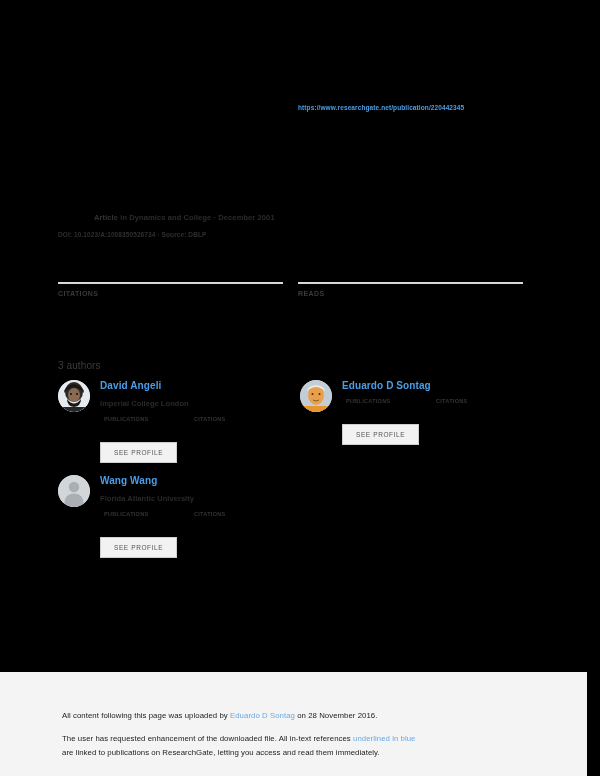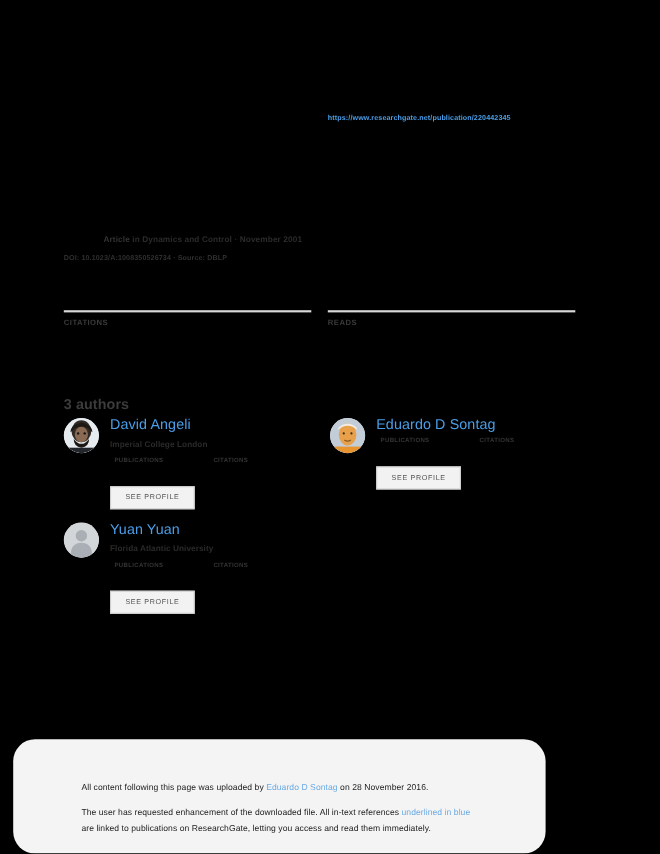--- a/index.html
+++ b/index.html
@@ -50,38 +50,38 @@
     letter-spacing:0.4px; white-space:nowrap;
   }
   .stat-value {
     margin-top:3px; font-size:13px; font-weight:bold;
     color:#050505; letter-spacing:0.2px; white-space:nowrap; height:15px;
   }
 
   
   .authors-heading {
     position:absolute; left:58px; top:360px;
-    font-size:13px; font-weight:bold; color:#3c3c3c; letter-spacing:0.1px;
+    font-size:10px; font-weight:normal; color:#3c3c3c; letter-spacing:0.1px;
   }
   .authors-grid { position:absolute; left:58px; top:380px; width:484px; height:190px; }
   .author-card { position:absolute; width:232px; }
   .author-card.pos0 { left:0;   top:0;  }
   .author-card.pos1 { left:242px; top:0; }
   .author-card.pos2 { left:0;   top:95px; }
 
   .av {
     position:absolute; left:0; top:0;
     width:32px; height:32px; border-radius:50%;
     overflow:hidden; background:#cfd4d8;
   }
   .av svg { display:block; width:32px; height:32px; }
 
   .author-body { margin-left:42px; }
   .author-name {
-    font-size:13px; font-weight:normal; color:#4a9ee8;
+    font-size:10px; font-weight:bold; color:#4a9ee8;
     letter-spacing:0.1px; white-space:nowrap; line-height:11px;
   }
   .author-affil {
     margin-top:7px;
     font-size:7.5px; font-weight:bold; color:#2a2a2a;
     letter-spacing:0.05px; white-space:nowrap; line-height:11px;
   }
   .author-stats { margin-top:7px; margin-left:4px; position:relative; height:22px; }
   .a-stat { position:absolute; top:0; }
   .a-stat.s0 { left:0; }
@@ -101,23 +101,22 @@
     background:#f2f2f2; border:1px solid #cfcfcf;
     font-size:6.5px; color:#555555; letter-spacing:0.6px;
     white-space:nowrap; line-height:9px;
   }
   .author-card.pos0 .see-profile { margin-left:42px; }
   .author-card.pos1 .see-profile { margin-left:42px; }
   .author-card.pos2 .see-profile { margin-left:42px; }
 
   
   .footer {
-    position:absolute; left:12px; top:672px; width:484px; height:104px;
+    position:absolute; left:0; top:672px; width:587px; height:104px;
     background:#f4f4f4;
-    border-radius:20px;
   }
   .footer-p {
     position:absolute; left:62px;
     font-size:7.8px; color:#1c1c1c; line-height:12px;
     letter-spacing:0.05px; white-space:nowrap;
   }
   .footer-p.l1 { top:38px; }
   .footer-p.l2 { top:61px; }
   .footer-p.l3 { top:75px; }
   .link-blue { color:#6aaae4; }
@@ -127,23 +126,23 @@
 
 <div class="page">
 
 
   <div class="url-line">https://www.researchgate.net/publication/220442345</div>
 
   <div class="article-meta">
     <div class="article-line1">
       <span class="seg-article">Article</span>
       <span>in</span>
-      <span>Dynamics and Control</span>
+      <span>Dynamics and College</span>
       <span>·</span>
-      <span>November 2001</span>
+      <span>December 2001</span>
     </div>
     <div class="article-line2">DOI: 10.1023/A:1008350526734 · Source: DBLP</div>
   </div>
 
   <div class="stats">
     <div class="stat-col left">
       <div class="stat-rule"></div>
       <div class="stat-label">CITATIONS</div>
       <div class="stat-value"></div>
     </div>
@@ -239,21 +238,21 @@
               </clipPath>
           </defs>
           <g clip-path="url(#c2)">
             <rect width="32" height="32" fill="#d2d6d9"></rect>
             <circle cx="16" cy="12" r="5.2" fill="#a9afb4"></circle>
             <path d="M16 18.5c-6 0-9.5 4.2-9.5 9.5v6h19v-6c0-5.3-3.5-9.5-9.5-9.5z" fill="#a9afb4"></path>
           </g>
         </svg>
       </div>
       <div class="author-body">
-        <div class="author-name">Yuan Yuan</div>
+        <div class="author-name">Wang Wang</div>
         <div class="author-affil">Florida Atlantic University</div>
         <div class="author-stats">
           <div class="a-stat s0">
             <div class="a-stat-label">PUBLICATIONS</div>
             <div class="a-stat-value"></div>
           </div>
           <div class="a-stat s1">
             <div class="a-stat-label">CITATIONS</div>
             <div class="a-stat-value"></div>
           </div>

